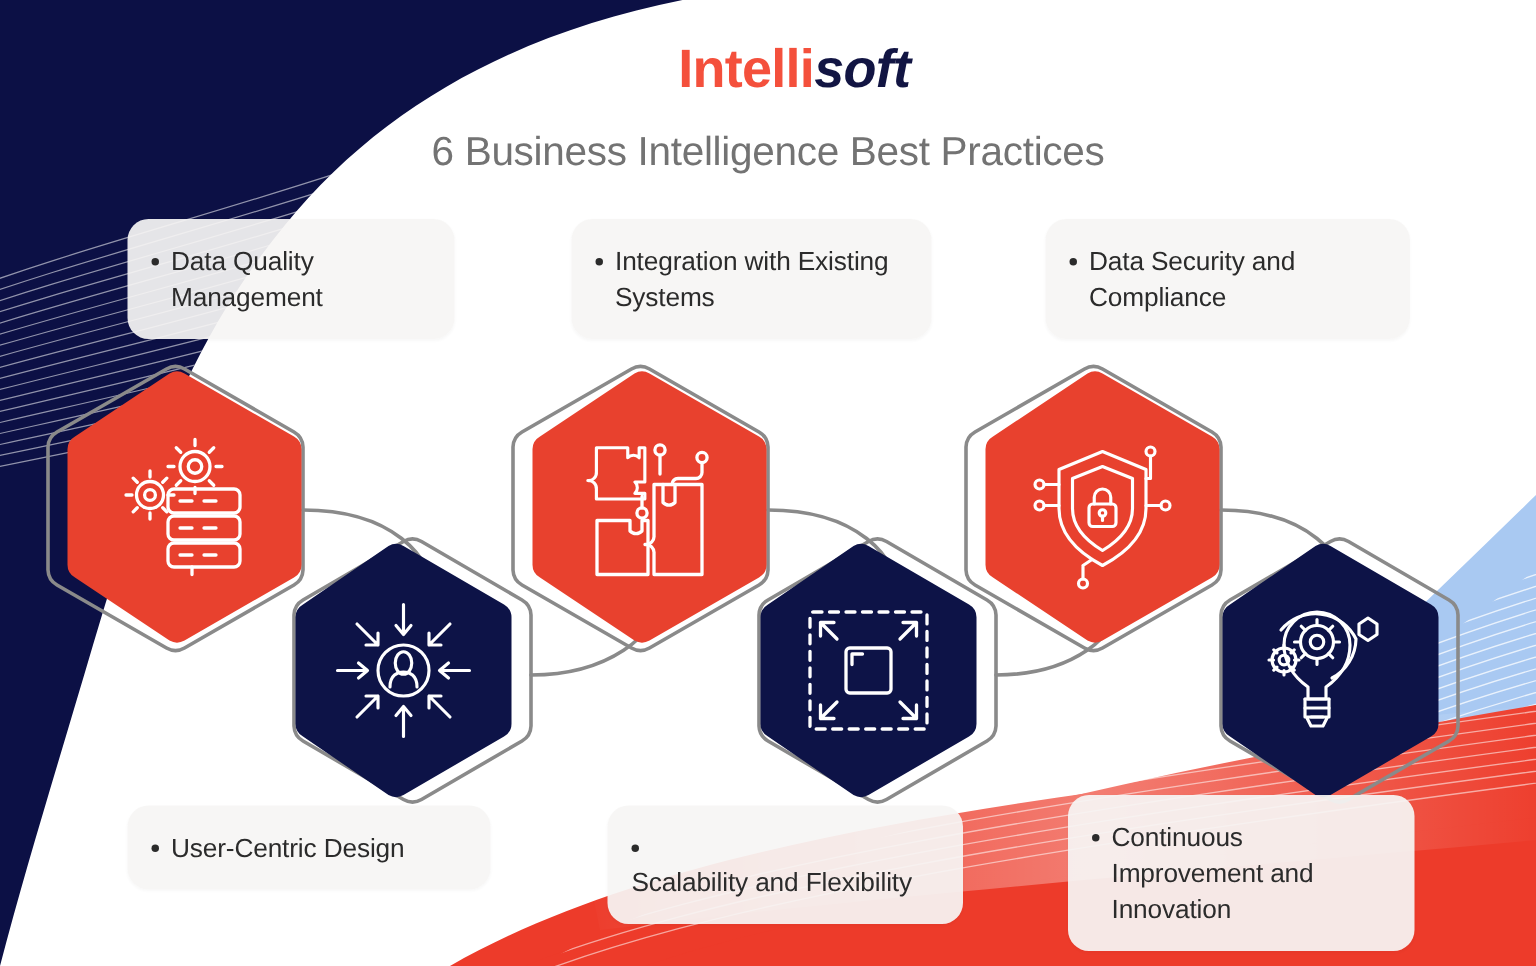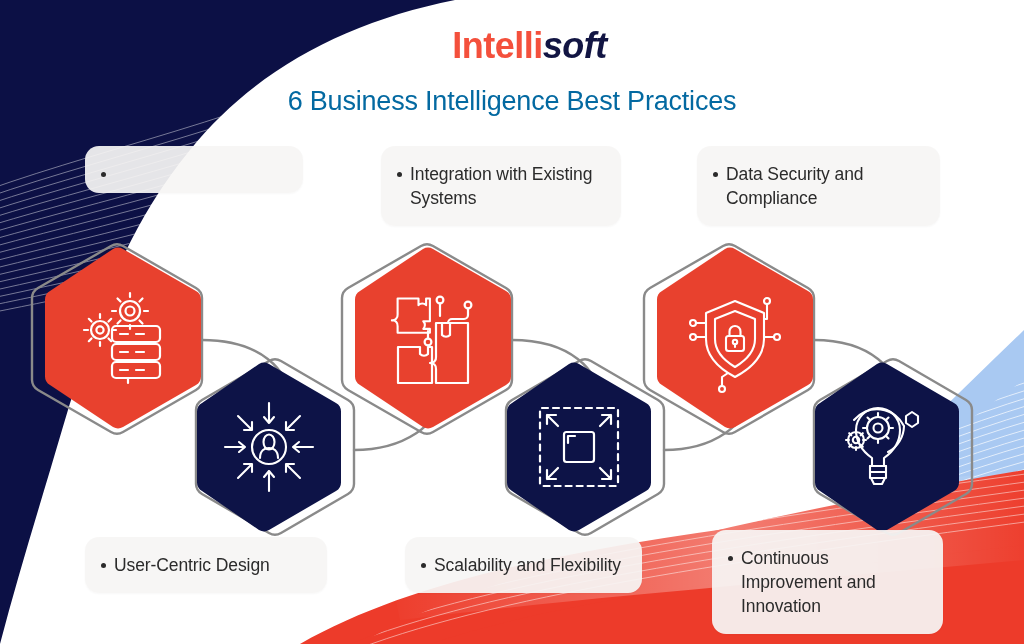--- a/index.html
+++ b/index.html
@@ -22,21 +22,21 @@
     font-size:36px; font-weight:bold; letter-spacing:-0.5px;
     line-height:1;
   }
   .logo .l1 { color:#f4503c;margin-left:35px; }
   .logo .l2 { color:#121543;font-style:italic; }
 
   
   .title {
     position:absolute; left:0; right:0; top:86px;
     text-align:center;
-    font-size:27px; font-weight:400; color:#0369a1;
+    font-size:27px; font-weight:400; color:#737373;
     letter-spacing:-0.2px;
   }
 
   
   .card {
     position:absolute;
     background:rgba(246,245,244,0.93);
     border-radius:14px;
     padding:16px 18px 16px 16px;
     display:flex;
@@ -50,21 +50,21 @@
   }
   .card .ctext {
     font-size:17.5px; line-height:1.38; color:#2b2b2b;
     letter-spacing:-0.1px;
   }
 
   #card-0 { left:85px;  top:146px; width:218px; }
   #card-1 { left:381px; top:146px; width:240px; }
   #card-2 { left:697px; top:146px; width:243px; }
   #card-3 { left:85px;  top:537px; width:242px; }
-  #card-4 { left:405px; top:537px; width:237px; }
+  #card-4 { left:405px; top:537px; width:237px;flex-direction:column; }
   #card-5 { left:712px; top:530px; width:231px; }
 
   
   .hexwrap { position:absolute; }
   .hexwrap svg { display:block; overflow:visible; }
 
   #hex-0 { left:38px;  top:243px; }
   #hex-1 { left:348px; top:243px; }
   #hex-2 { left:650px; top:243px; }
   #hex-3 { left:190px; top:358px; }
@@ -364,20 +364,21 @@
                  M18.8,37.2 L16.7,39.3 M5.2,50.8 L7.3,48.7"></path>
 
         <path d="M10,24 A30,30 0 0 1 60,30 A30,30 0 0 1 44,56"></path>
         <path d="M62,20 L68,16 L74,20 L74,27 L68,31 L62,27 Z"></path>
       </g>
     </svg>
   </div>
 
   <div class="card" id="card-0">
     <span class="bullet"></span>
+    <span class="ctext">Data Quality Management</span>
   </div>
 
   <div class="card" id="card-2">
     <span class="bullet"></span>
     <span class="ctext">Data Security and Compliance</span>
   </div>
 
   <div class="card" id="card-1">
     <span class="bullet"></span>
     <span class="ctext">Integration with Existing Systems</span>

